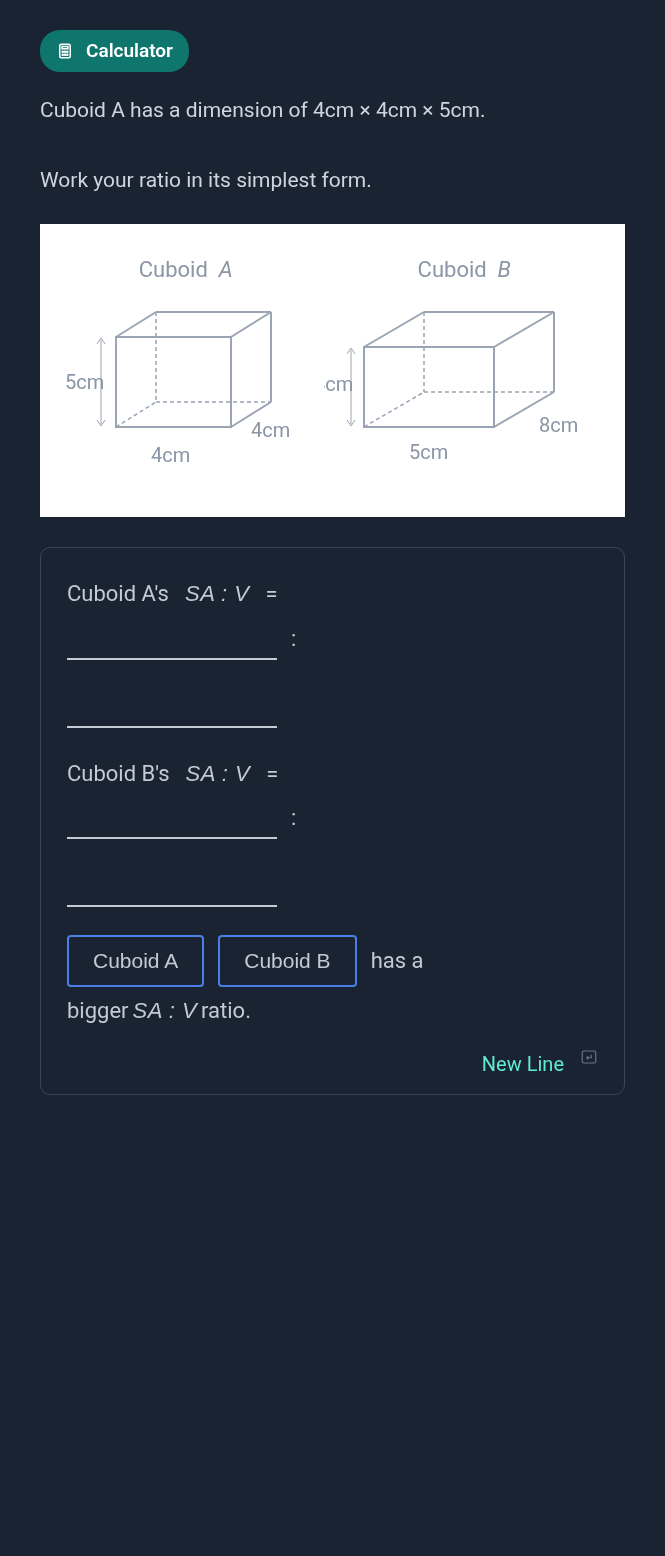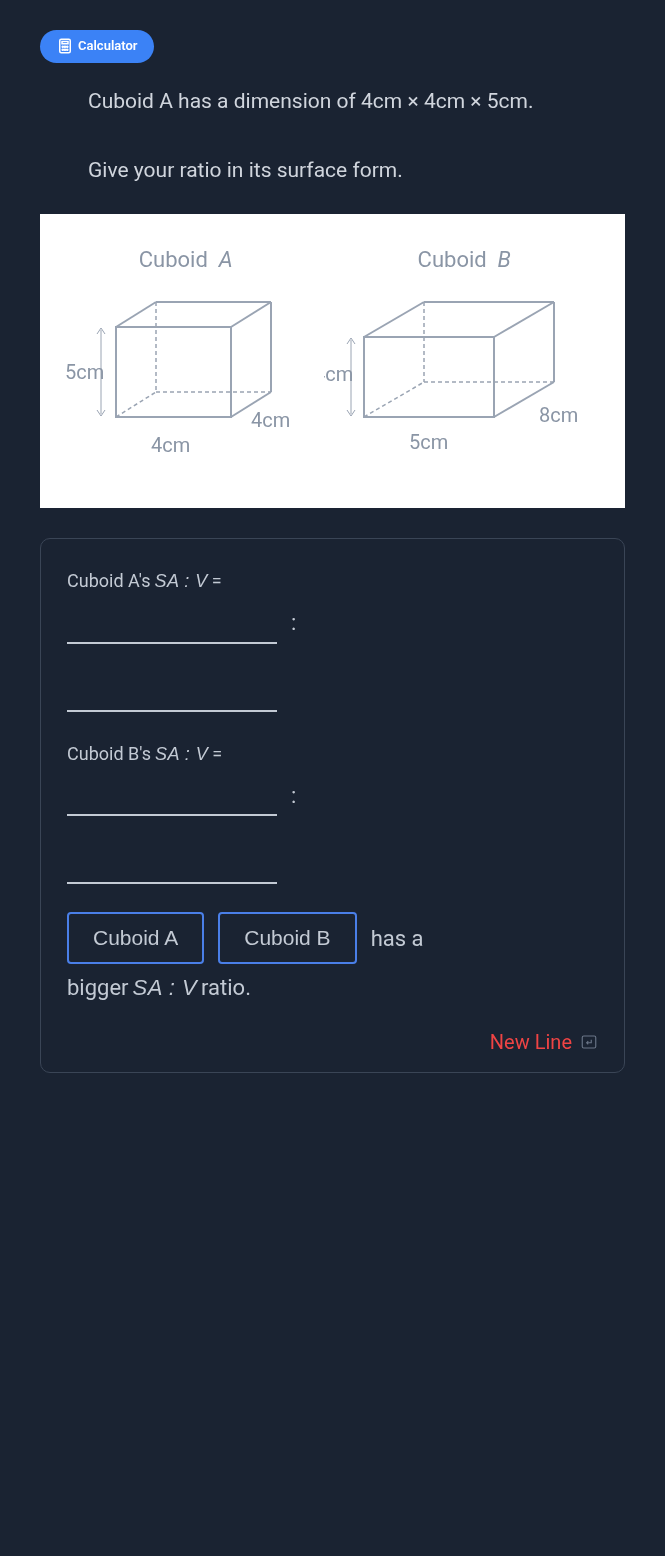--- a/index.html
+++ b/index.html
@@ -9,32 +9,32 @@
     font-family: -apple-system, BlinkMacSystemFont, "Segoe UI", Roboto, sans-serif;
     width: 665px;
     min-height: 1556px;
     padding: 30px 40px;
     font-size: 21px;
     line-height: 1.6;
   }
   .badge {
     display: inline-flex;
     align-items: center;
-    gap: 4px;
-    background: #3b82f6;
+    gap: 12px;
+    background: #0f766e;
     color: #fff;
     padding: 6px 16px;
     border-radius: 20px;
     font-weight: 600;
-    font-size: 13px;
+    font-size: 19px;
     margin-bottom: 22px;
   }
   .badge svg { width: 18px; height: 18px; }
   .question-text { margin-bottom: 26px; }
-  .question-text p { margin-bottom: 0; margin-left: 48px; }
+  .question-text p { margin-bottom: 0; }
   .spacer { height: 18px; }
   .diagram {
     background: #fff;
     padding: 28px 14px 20px 14px;
     margin: 18px 0 30px 0;
     display: flex;
     justify-content: space-around;
     align-items: flex-start;
   }
   .cuboid-group { text-align: center; }
@@ -45,22 +45,22 @@
   }
   .cuboid-title .ital { font-style: italic; }
   .answer-card {
     border: 1px solid #3a4556;
     border-radius: 10px;
     padding: 28px 26px 14px 26px;
   }
   .answer-row {
     display: flex;
     align-items: baseline;
-    gap: 4px;
-    font-size: 18px;
+    gap: 16px;
+    font-size: 22px;
     color: #c3cad4;
     margin-bottom: 8px;
   }
   .math-it { font-style: italic; font-family: Liberation Sans, sans-serif; letter-spacing: 0.5px; }
   .blank-row {
     display: flex;
     align-items: flex-end;
     gap: 14px;
     margin-bottom: 28px;
   }
@@ -96,23 +96,22 @@
     background: transparent;
     color: #c3cad4;
     padding: 12px 24px;
     font-size: 21px;
     border-radius: 4px;
     cursor: pointer;
   }
   .footer-btn {
     display: flex;
     justify-content: flex-end;
-    align-items: center;
-    gap: 8px;
-    color: #ef4444;
+    gap: 16px;
+    color: #5eead4;
     font-size: 20px;
     margin-top: 20px;
     cursor: pointer;
   }
   .footer-btn svg { width: 18px; height: 18px; }
 </style>
 </head>
 <body>
 
 
@@ -128,21 +127,21 @@
     <circle cx="12" cy="17" r="0.8" fill="#fff"></circle>
     <circle cx="15" cy="17" r="0.8" fill="#fff"></circle>
   </svg>
   <span>Calculator</span>
 </div>
 
 <div class="question-text">
   <p>Cuboid A has a dimension of 4cm × 4cm  ×  5cm.</p>
   <div class="spacer"></div>
   <div class="spacer"></div>
-  <p>Give your ratio in its surface form.</p>
+  <p>Work your ratio in its simplest form.</p>
 </div>
 
 <div class="diagram">
   <div class="cuboid-group">
     <div class="cuboid-title">
       <span>Cuboid</span>&nbsp;&nbsp;<span class="ital">A</span>
     </div>
     <svg width="250" height="180" viewBox="0 0 250 180">
       <polygon points="55,30 170,30 170,120 55,120" fill="none" stroke="#9aa4b3" stroke-width="2"></polygon>
       <line x1="55" y1="30" x2="95" y2="5" stroke="#9aa4b3" stroke-width="2"></line>

